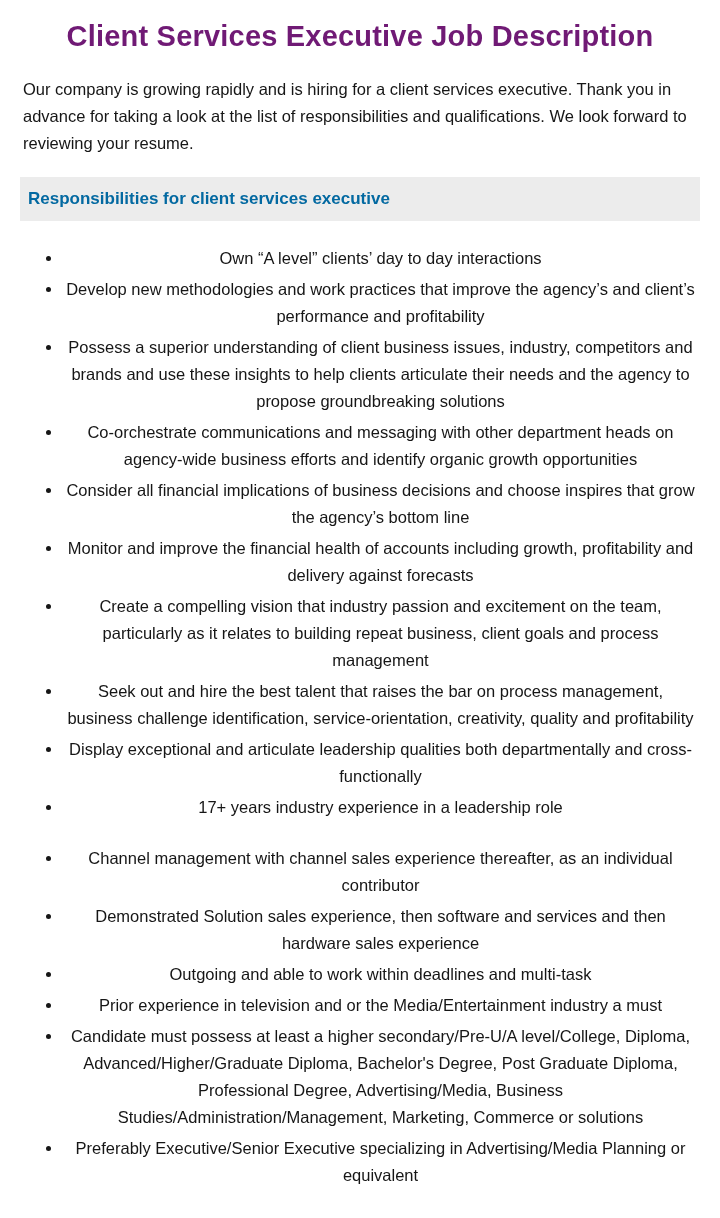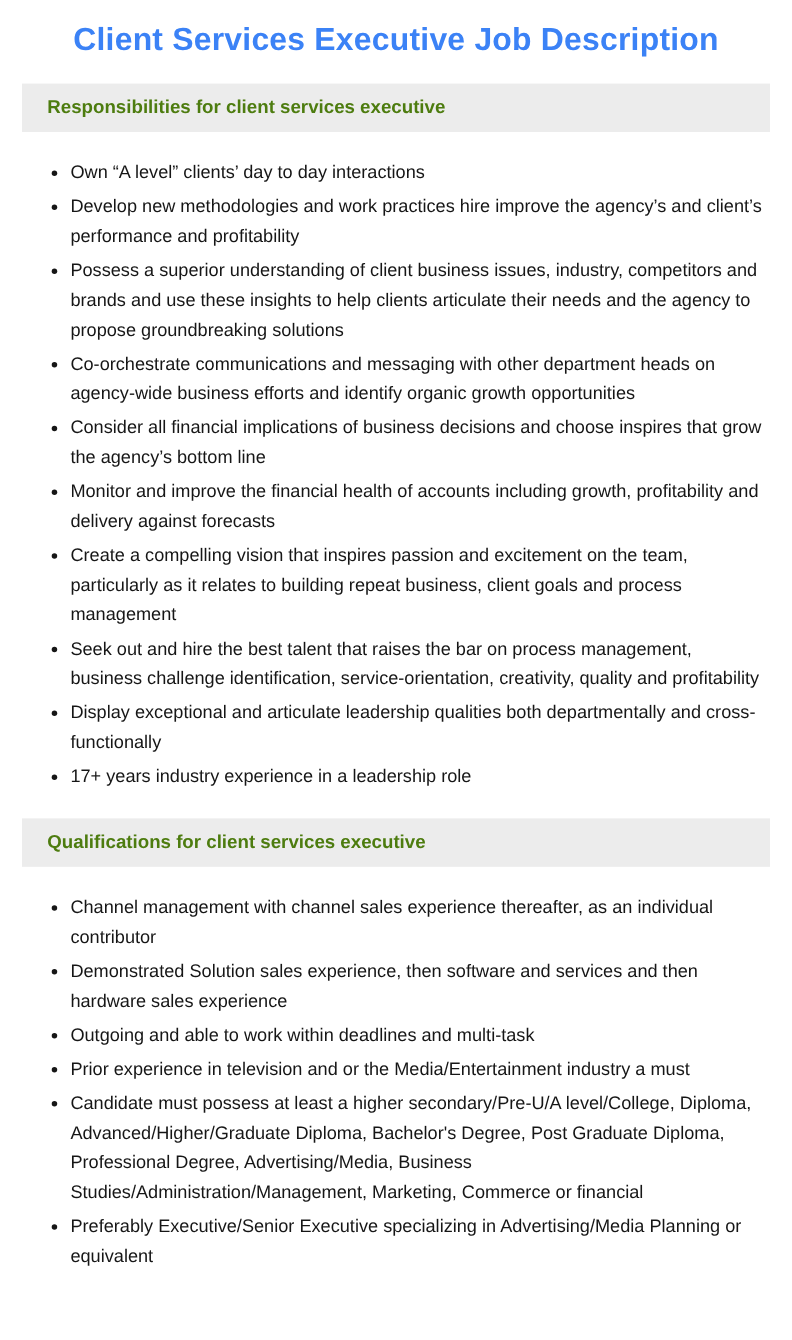--- a/index.html
+++ b/index.html
@@ -17,78 +17,79 @@
     padding: 2px 23px 24px 23px;
     background: #ffffff;
   }
   .page-title {
     font-size: 29px;
     line-height: 36px;
     font-weight: bold;
     text-align: center;
     letter-spacing: 0.2px;
     margin: 16px 0 22px 0;
-    color: #3b82f6;
+    color: #701a75;
   }
   .intro {
     font-size: 16.5px;
     line-height: 27px;
     margin: 0 0 20px 0;
   }
   .section-header {
     background: #ececec;
     margin: 0 -3px;
-    padding: 12px 23px;
+    padding: 12px 8px;
     font-size: 17px;
     line-height: 20px;
     font-weight: bold;
-    color: #4d7c0f;
+    color: #0369a1;
   }
   ul.bullet-list {
     margin: 24px 0 24px 0;
     padding: 0 0 0 40px;
     list-style: disc outside;
   }
   ul.bullet-list li {
     font-size: 16.5px;
     line-height: 27px;
     margin: 0 0 4px 0;
     padding-left: 1px;
+    text-align: center;
   }
   section { margin: 0; }
 </style>
 </head>
 <body>
 
 <div class="page">
 
   <h1 class="page-title">Client Services Executive Job Description</h1>
 
+  <p class="intro">Our company is growing rapidly and is hiring for a client services executive. Thank you in advance for taking a look at the list of responsibilities and qualifications. We look forward to reviewing your resume.</p>
 
   <section>
     <div class="section-header">Responsibilities for client services executive</div>
     <ul class="bullet-list">
       <li>Own “A level” clients’ day to day interactions</li>
-      <li>Develop new methodologies and work practices hire improve the agency’s and client’s performance and profitability</li>
+      <li>Develop new methodologies and work practices that improve the agency’s and client’s performance and profitability</li>
       <li>Possess a superior understanding of client business issues, industry, competitors and brands and use these insights to help clients articulate their needs and the agency to propose groundbreaking solutions</li>
       <li>Co-orchestrate communications and messaging with other department heads on agency-wide business efforts and identify organic growth opportunities</li>
       <li>Consider all financial implications of business decisions and choose inspires that grow the agency’s bottom line</li>
       <li>Monitor and improve the financial health of accounts including growth, profitability and delivery against forecasts</li>
-      <li>Create a compelling vision that inspires passion and excitement on the team, particularly as it relates to building repeat business, client goals and process management</li>
+      <li>Create a compelling vision that industry passion and excitement on the team, particularly as it relates to building repeat business, client goals and process management</li>
       <li>Seek out and hire the best talent that raises the bar on process management, business challenge identification, service-orientation, creativity, quality and profitability</li>
       <li>Display exceptional and articulate leadership qualities both departmentally and cross-functionally</li>
       <li>17+ years industry experience in a leadership role</li>
     </ul>
   </section>
 
   <section>
-    <div class="section-header">Qualifications for client services executive</div>
     <ul class="bullet-list">
       <li>Channel management with channel sales experience thereafter, as an individual contributor</li>
       <li>Demonstrated Solution sales experience, then software and services and then hardware sales experience</li>
       <li>Outgoing and able to work within deadlines and multi-task</li>
       <li>Prior experience in television and or the Media/Entertainment industry a must</li>
-      <li>Candidate must possess at least a higher secondary/Pre-U/A level/College, Diploma, Advanced/Higher/Graduate Diploma, Bachelor's Degree, Post Graduate Diploma, Professional Degree, Advertising/Media, Business Studies/Administration/Management, Marketing, Commerce or financial</li>
+      <li>Candidate must possess at least a higher secondary/Pre-U/A level/College, Diploma, Advanced/Higher/Graduate Diploma, Bachelor's Degree, Post Graduate Diploma, Professional Degree, Advertising/Media, Business Studies/Administration/Management, Marketing, Commerce or solutions</li>
       <li>Preferably Executive/Senior Executive specializing in Advertising/Media Planning or equivalent</li>
     </ul>
   </section>
 
 </div>
 
 </body></html>

